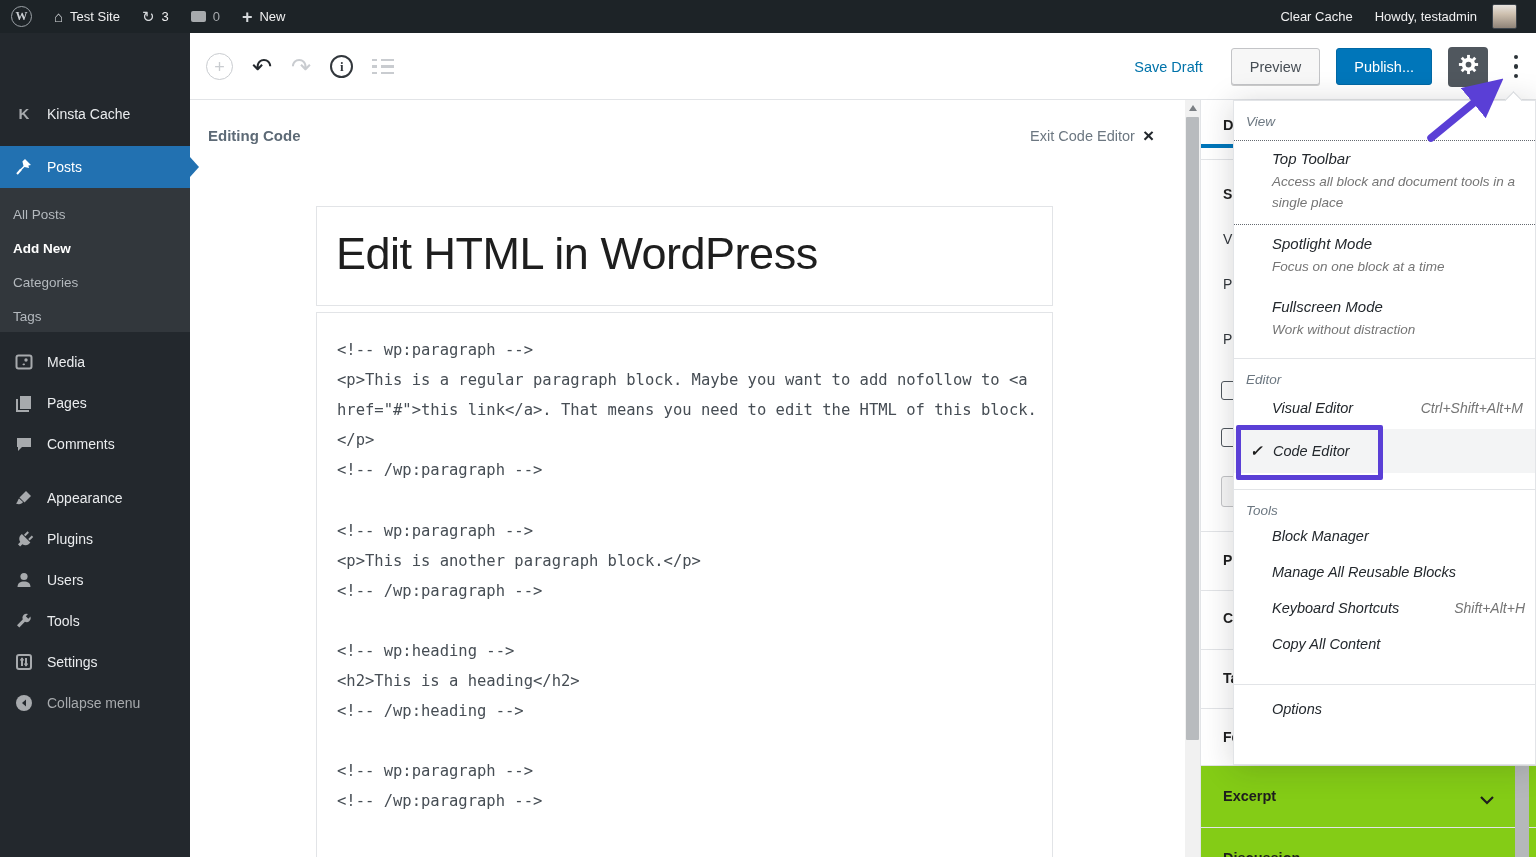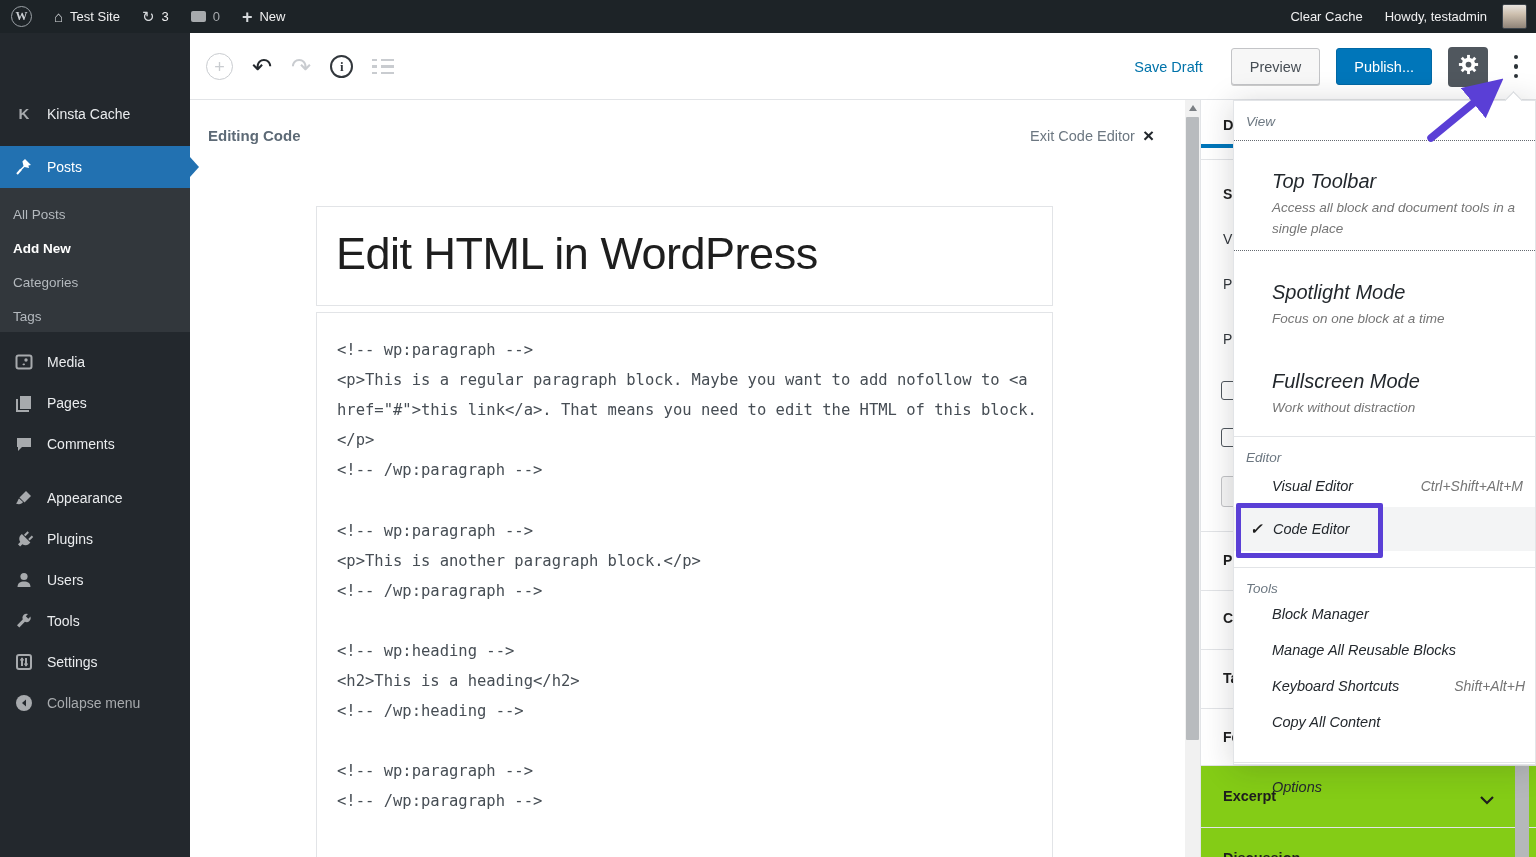--- a/index.html
+++ b/index.html
@@ -91,21 +91,21 @@
   .dp-row { position:absolute; left:0; width:336px; height:62px; border-top:1px solid #e2e4e7; background:#84cc16; cursor:pointer; }
   .dp-row-label { position:absolute; left:22px; top:22px; font-size:14.5px; font-weight:700; color:#1e1e1e; }
   .chev { position:absolute; right:43px; top:25px; width:14px; height:9px; }
   .dp-scroll { position:absolute; left:314px; top:666px; width:14px; height:91px; background:#b5b8ba; }
 
   
   .menu { position:absolute; left:1233px; top:100px; width:303px; height:665px; background:#fff;
     border:1px solid #e2e4e7; box-shadow:0 3px 30px rgba(25,30,35,.18); z-index:50;font-style:italic; }
   .m-label { padding:13px 12px 0 12px; font-size:13.5px; color:#6c7781; }
   .m-focus { margin-top:11px; border:1px dotted #646970; border-left:none; border-right:none; padding:9px 14px 11px 38px; cursor:pointer; }
-  .m-title { font-size:20px; color:#23282d;margin-top:20px; }
+  .m-title { font-size:15px; color:#23282d; }
   .m-desc { margin-top:4px; font-size:13.5px; color:#757575; line-height:21px; max-width:262px; }
   .m-mode { padding:10px 14px 0 38px; cursor:pointer; }
   .m-mode.fm { padding-top:21px; }
   .m-div { border-top:1px solid #e2e4e7; }
   .m-div.d1 { margin-top:18px; }
   .m-div.d2 { margin-top:16px; }
   .m-div.d3 { margin-top:22px; }
   .m-row { display:flex; align-items:center; padding:13px 10px 13px 38px; font-size:14.5px; color:#23282d; cursor:pointer; }
   .m-row .sc { margin-left:auto; color:#757575; font-size:14px; padding-right:2px; }
   .m-row.hl { background:#f3f4f5; padding-left:16px; position:relative; }
@@ -146,21 +146,21 @@
       </div>
       <div class="ab-item">
         <span class="ab-ico lite" style="font-size:18px;font-weight:700;">+</span>
         <span>New</span>
       </div>
     </div>
     <div class="ab-right">
       <div class="ab-item">
         <span>Clear Cache</span>
       </div>
-      <div class="ab-item" style="padding-right:9px;">
+      <div class="ab-item" style="padding-right:19px;">
         <span>Howdy, testadmin</span>
         <span class="avatar"></span>
       </div>
     </div>
   </header>
 
   <nav class="sidemenu">
     <div class="sm-item" style="top:60px;">
       <span class="mi kicon">K</span>
       <span>Kinsta Cache</span>

